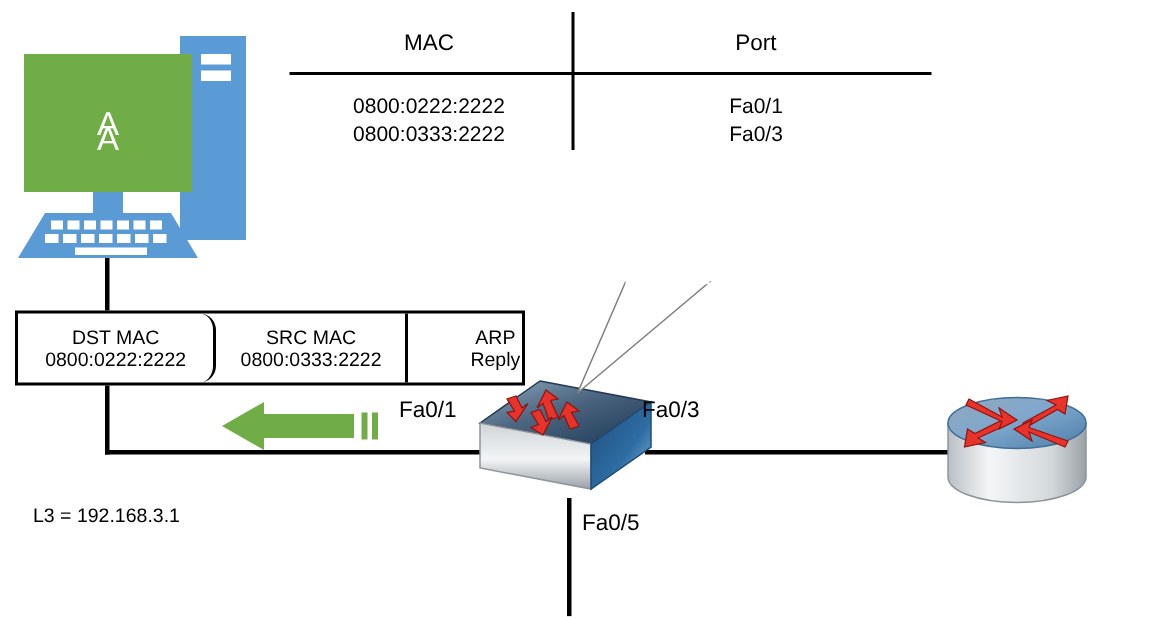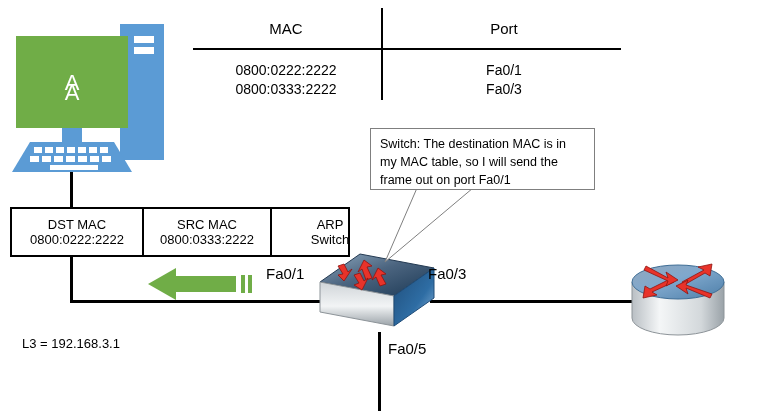--- a/index.html
+++ b/index.html
@@ -158,50 +158,47 @@
 
   <div class="abs wire" style="left:70px; top:255px; width:3px; height:48px; z-index:2;"></div>
 
   <div class="abs wire" style="left:70px; top:300px; width:262px; height:3px; z-index:2;"></div>
 
   <div class="abs wire" style="left:430px; top:300px; width:218px; height:3px; z-index:2;"></div>
 
   <div class="abs wire" style="left:378px; top:332px; width:3px; height:79px; z-index:2;"></div>
 
   <div id="frame-table" class="abs">
-    <div class="fcell" style="width:134px;">
+    <div class="fcell" style="width:134px;border-radius:11px;">
       <span class="t1">DST MAC</span>
       <span class="t2">0800:0222:2222</span>
     </div>
     <div class="fcell" style="width:130px;">
       <span class="t1">SRC MAC</span>
       <span class="t2">0800:0333:2222</span>
     </div>
     <div class="fcell" style="width:76px;padding-left:40px;">
       <span class="t1">ARP</span>
-      <span class="t2">Switch</span>
+      <span class="t2">Reply</span>
     </div>
   </div>
 
   <div class="abs" style="left:148px; top:266px; width:114px; height:36px; z-index:5;">
     <svg width="114" height="36" viewBox="0 0 114 36">
       <path d="M 0 18 L 28 2 L 28 10 L 88 10 L 88 26 L 28 26 L 28 34 Z" fill="#70ad47"></path>
       <rect x="93" y="9" width="4" height="18" fill="#70ad47"></rect>
       <rect x="100" y="9" width="4" height="18" fill="#70ad47"></rect>
     </svg>
   </div>
 
   <div class="abs" style="left:355px; top:186px; width:130px; height:84px; z-index:6;">
     <svg width="130" height="84" viewBox="0 0 130 84">
       <path d="M 62 2 L 118 2 L 30 76 Z" fill="#ffffff" stroke="#7f7f7f" stroke-width="1"></path>
       <line x1="62" y1="2" x2="118" y2="2" stroke="#ffffff" stroke-width="3"></line>
     </svg>
-  </div>
-  <div id="callout" class="abs">
-    <div class="ctext">Switch: The destination MAC is in my MAC table, so I will send the frame out on port Fa0/1</div>
   </div>
 
   <div class="abs" style="left:316px; top:252px; width:122px; height:84px; z-index:4;">
     <svg width="122" height="84" viewBox="0 0 122 84">
       <defs>
         <linearGradient id="swTop" x1="0" y1="0" x2="1" y2="1">
           <stop offset="0%" stop-color="#8fa9bf"></stop>
           <stop offset="45%" stop-color="#4c6580"></stop>
           <stop offset="100%" stop-color="#1b3854"></stop>
         </linearGradient>

